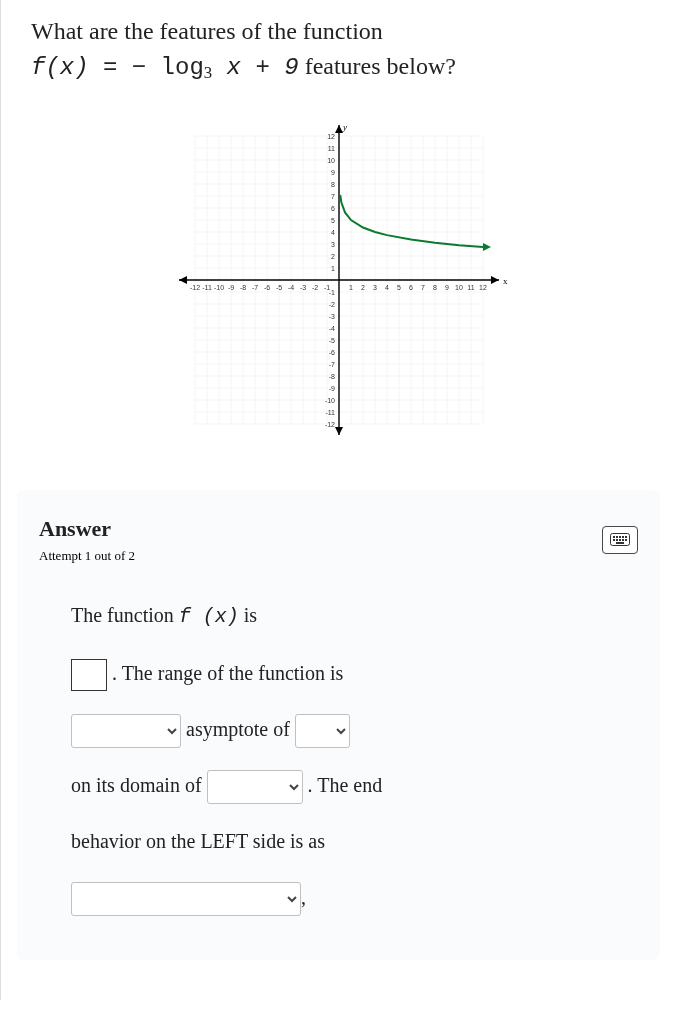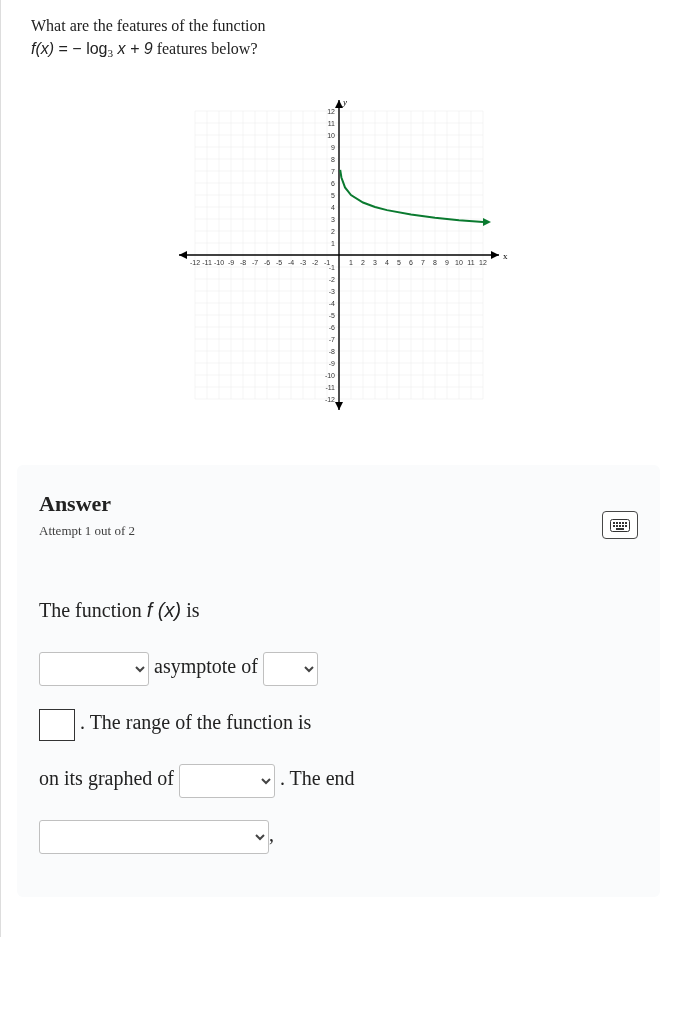--- a/index.html
+++ b/index.html
@@ -9,64 +9,65 @@
     background: #fff;
     color: #222;
     width: 676px;
   }
   .page {
     width: 676px;
     padding: 6px 0 40px 0;
     border-left: 1px solid #ddd;
   }
   .question {
-    font-size: 16px;
+    font-size: 24px;
     line-height: 1.45;
     padding: 8px 30px 4px 30px;
   }
-  .math { font-family: Liberation Sans, sans-serif; font-style: italic; }
+  .math { font-family: Liberation Mono, monospace; font-style: italic; }
   .sub { font-size: 0.7em; vertical-align: -0.25em; font-style: normal;}
   .graph-wrap {
     display: flex;
     justify-content: center;
     padding: 30px 0 50px 0;
   }
   .answer-block {
     background: #fafbfc;
     margin: 0 16px;
     border-radius: 6px;
     padding: 26px 22px 30px 22px;
   }
   .ans-head {
     display: flex;
     justify-content: space-between;
-    align-items: flex-end;
-    margin-bottom: 48px;
+    align-items: center;
+    margin-bottom: 28px;
   }
   .ans-title {
     font-family: Georgia, serif;
     font-size: 22px;
     font-weight: bold;
     margin: 0 0 6px 0;
   }
   .attempt {
     font-size: 13px;
-    color: #404040;
+    color: #000000;
   }
   .keypad {
     width: 36px; height: 28px;
     border: 1px solid #474747;
     border-radius: 4px;
     display: flex; align-items: center; justify-content: center;
     background: #fff;
     cursor: pointer;
   }
   .sentence {
     font-size: 20px;
     line-height: 2.3;
+    margin-left: 32px;
   }
   .sentence p { margin: 0 0 10px 0;}
   select.sel, input.inp {
     font-size: 16px;
     height: 34px;
     border: 1px solid #c0c0c0;
     border-radius: 3px;
     background: #fff;
     padding: 0 6px;
     vertical-align: middle;
@@ -241,32 +242,35 @@
           </g>
         </svg>
       </div>
     </div>
 
     <div class="sentence">
       <p>
         <span>The function </span><span class="math">f (x)</span><span> is</span>
       </p>
       <p>
+        <input class="box" style="">
+        <span>. The range of the function is</span>
+      </p>
+      <p>
         <select class="sel w-110"><option></option></select>
         <span>asymptote of</span>
         <select class="sel w-55"><option></option></select>
       </p>
       <p>
-        <input class="box" style="">
-        <span>. The range of the function is</span>
-      </p>
-      <p>
-        <span>on its graphed of</span>
+        <span>on its domain of</span>
         <select class="sel w-96"><option></option></select>
         <span>. The end</span>
+      </p>
+      <p>
+        <span>behavior on the LEFT side is as</span>
       </p>
       <p>
         <select class="sel w-230"><option></option></select><span>,</span>
       </p>
       <p>
         
         
       </p>
 
     </div>

